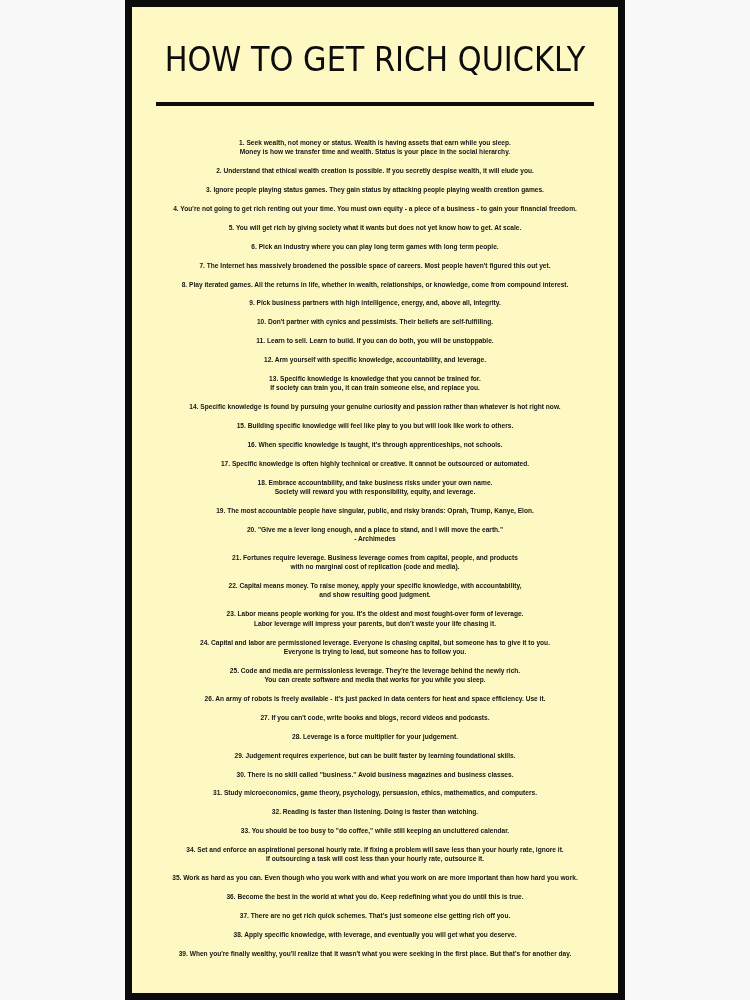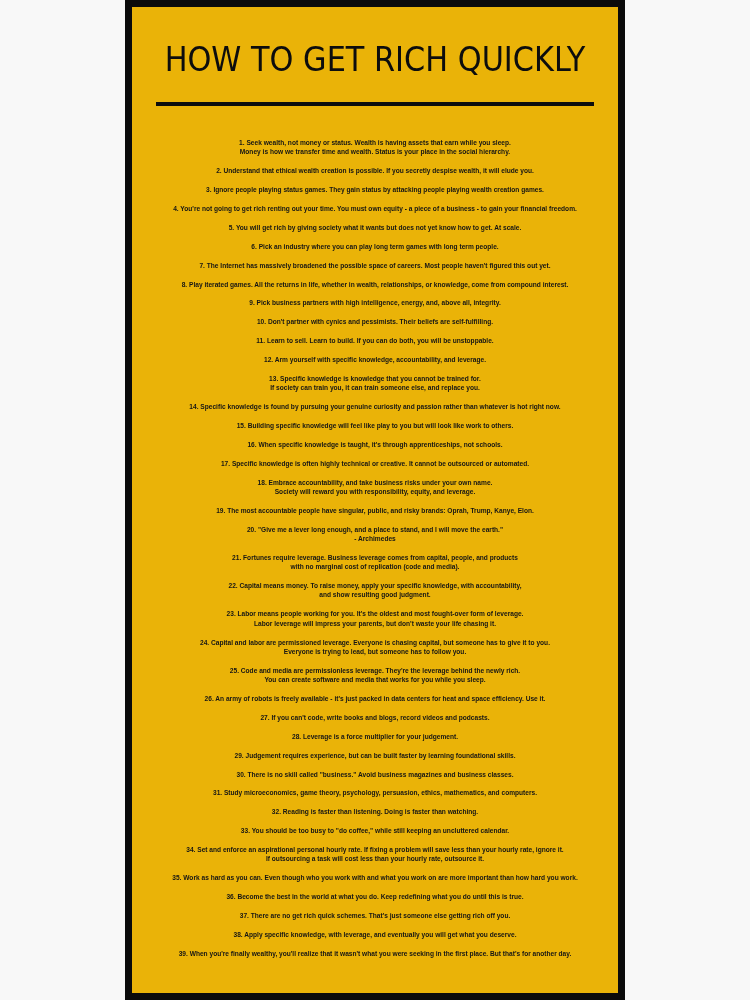--- a/index.html
+++ b/index.html
@@ -13,21 +13,21 @@
   .frame {
     position: absolute;
     left: 125px; top: 0;
     width: 500px; height: 1000px;
     background: #0b0b0b;
   }
   .panel {
     position: absolute;
     left: 7px; top: 7px;
     width: 486px; height: 986px;
-    background: #eab308;
+    background: #fef9c3;
   }
   .title {
     position: absolute;
     left: 0; right: 0; top: 33px;
     text-align: center;
     font-family: "DejaVu Sans", sans-serif;
     font-size: 33px;
     letter-spacing: 0px;
     color: #0d0d0d;
     font-weight: normal;

